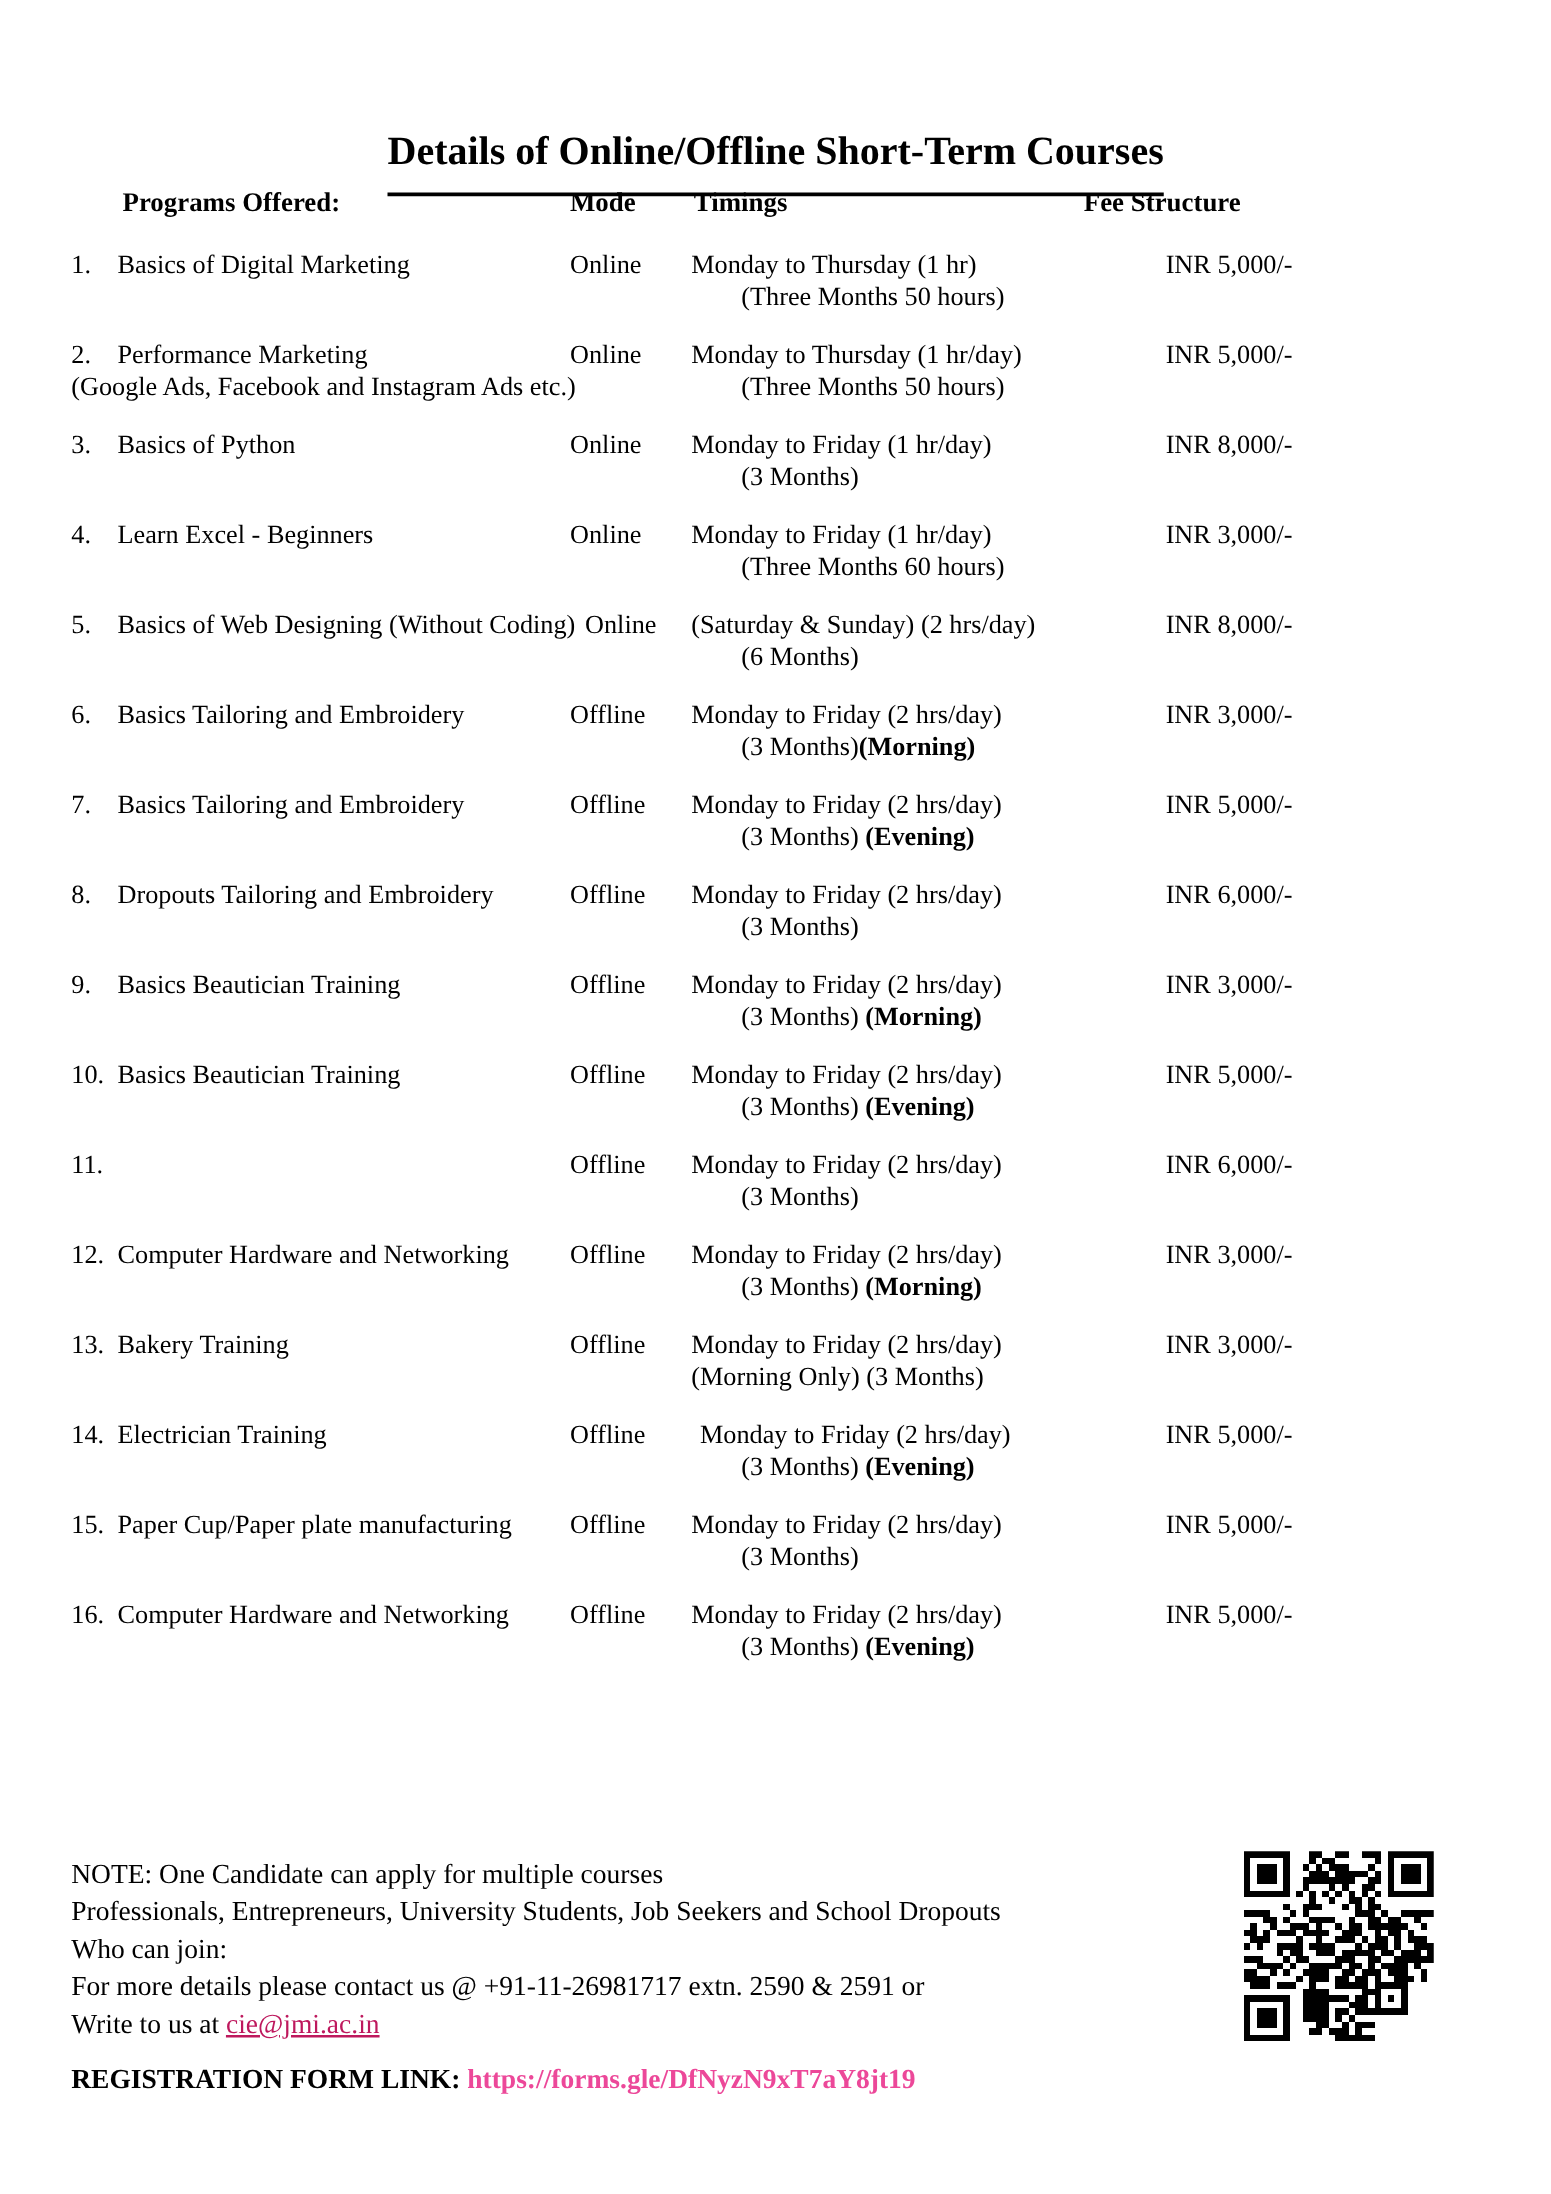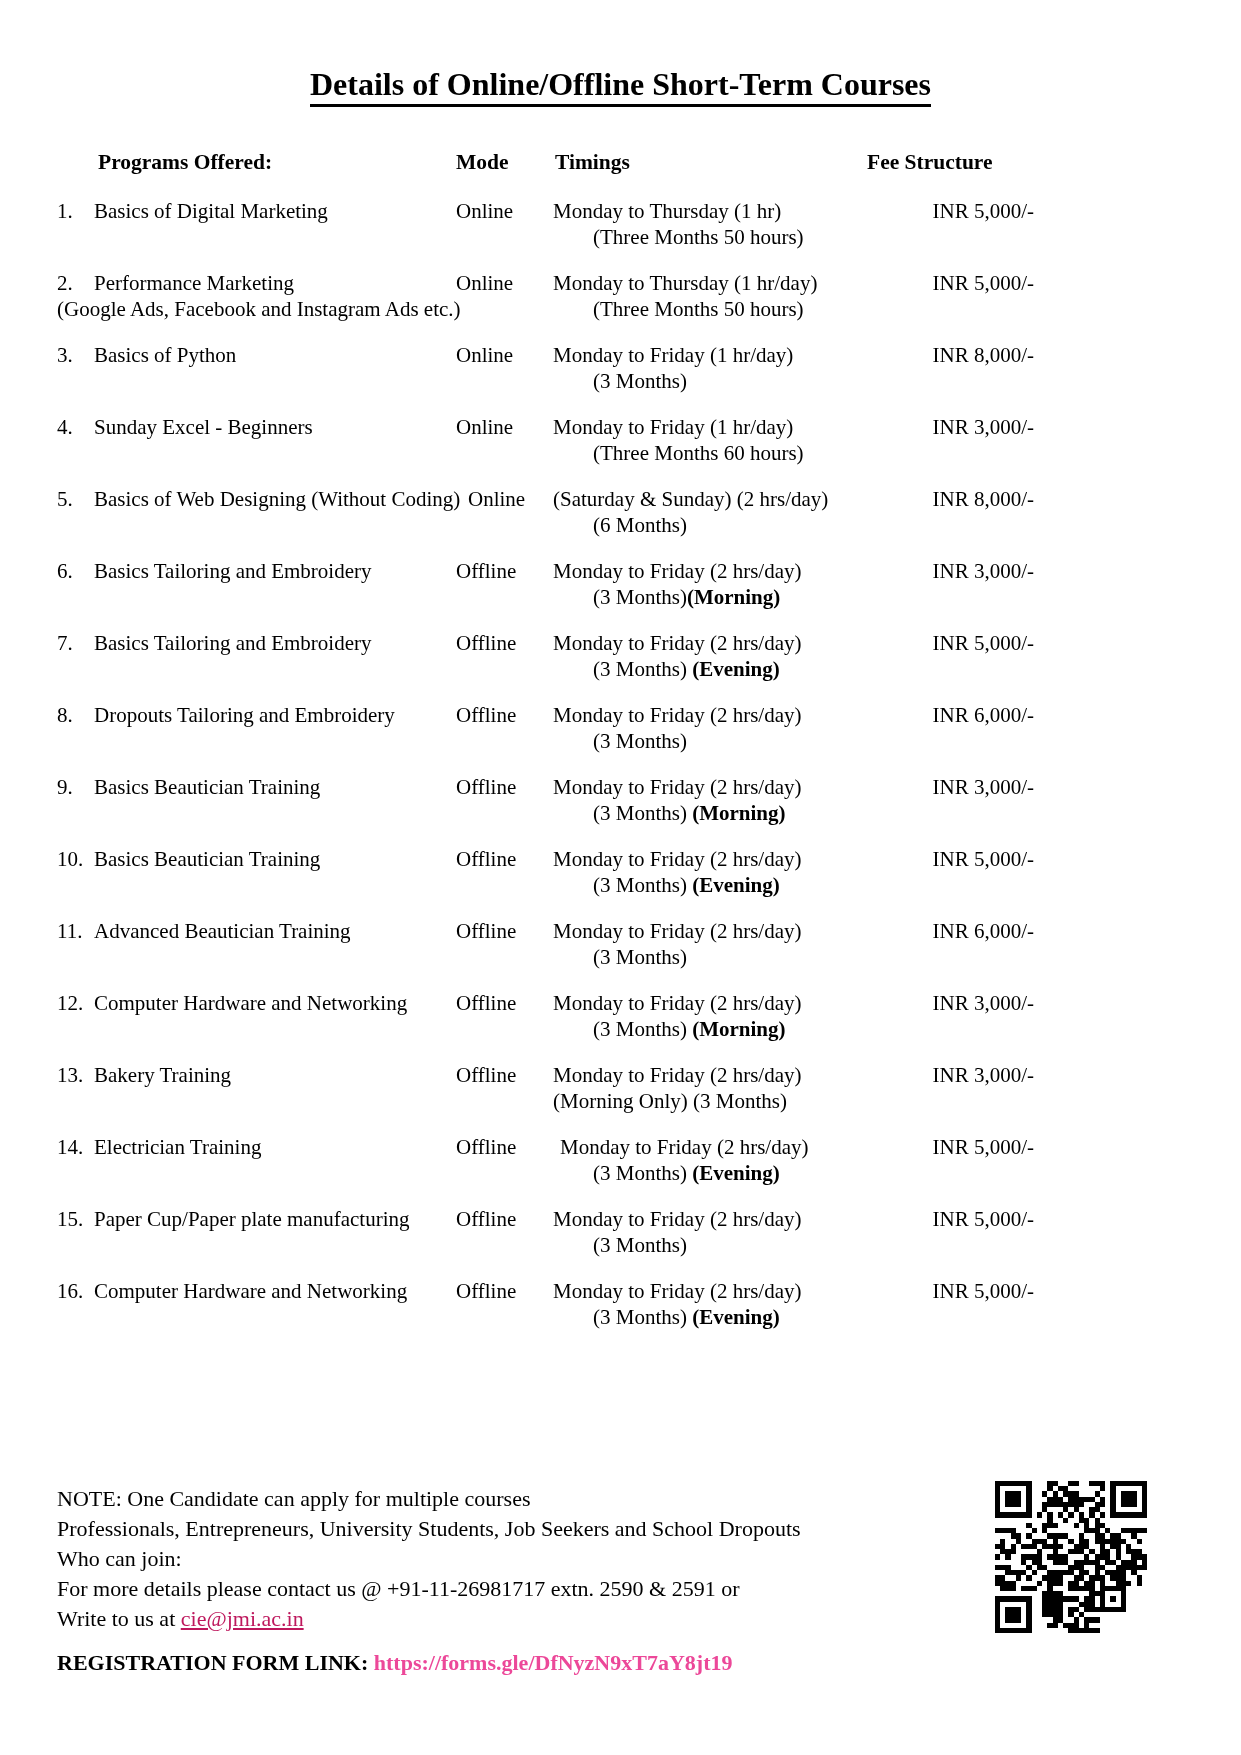--- a/index.html
+++ b/index.html
@@ -32,21 +32,22 @@
     width: 1241px;
     text-align: center;
     font-size: 32px;
     font-weight: bold;
     letter-spacing: 0px;
     line-height: 1.15;
   }
   .doc-title span.t {
     display: inline-block;
     border-bottom: 3px solid #000;
-    padding-bottom: 1px;
+    padding-bottom: 15px;
+    margin-top: 36px;
   }
 
   
   .table-wrap {
     position: absolute;
     top: 150px;
     left: 0;
     width: 1241px;
   }
 
@@ -205,21 +206,21 @@
         <div class="course-row">
           <div class="c-num">3.</div>
           <div class="c-name">Basics of Python</div>
           <div class="c-mode">Online</div>
           <div class="c-time">Monday to Friday (1 hr/day)</div>
           <div class="c-time-2"><span>(3 Months)</span></div>
           <div class="c-fee">INR 8,000/-</div>
         </div>
         <div class="course-row">
           <div class="c-num">4.</div>
-          <div class="c-name">Sunday Excel - Beginners</div>
+          <div class="c-name">Learn Excel - Beginners</div>
           <div class="c-mode">Online</div>
           <div class="c-time">Monday to Friday (1 hr/day)</div>
           <div class="c-time-2"><span>(Three Months 60 hours)</span></div>
           <div class="c-fee">INR 3,000/-</div>
         </div>
         <div class="course-row">
           <div class="c-num">5.</div>
           <div class="c-name wide">Basics of Web Designing (Without Coding)</div>
           <div class="c-mode inline-mode">Online</div>
           <div class="c-time">(Saturday &amp;  Sunday) (2 hrs/day)</div>
@@ -261,21 +262,20 @@
         <div class="course-row">
           <div class="c-num">10.</div>
           <div class="c-name">Basics Beautician Training</div>
           <div class="c-mode">Offline</div>
           <div class="c-time">Monday to Friday (2 hrs/day)</div>
           <div class="c-time-2"><span>(3 Months) </span><span class="bold">(Evening)</span></div>
           <div class="c-fee">INR 5,000/-</div>
         </div>
         <div class="course-row">
           <div class="c-num">11.</div>
-          <div class="c-name">Advanced Beautician Training</div>
           <div class="c-mode">Offline</div>
           <div class="c-time">Monday to Friday (2 hrs/day)</div>
           <div class="c-time-2"><span>(3 Months)</span></div>
           <div class="c-fee">INR 6,000/-</div>
         </div>
         <div class="course-row">
           <div class="c-num">12.</div>
           <div class="c-name">Computer Hardware and Networking</div>
           <div class="c-mode">Offline</div>
           <div class="c-time">Monday to Friday (2 hrs/day)</div>

